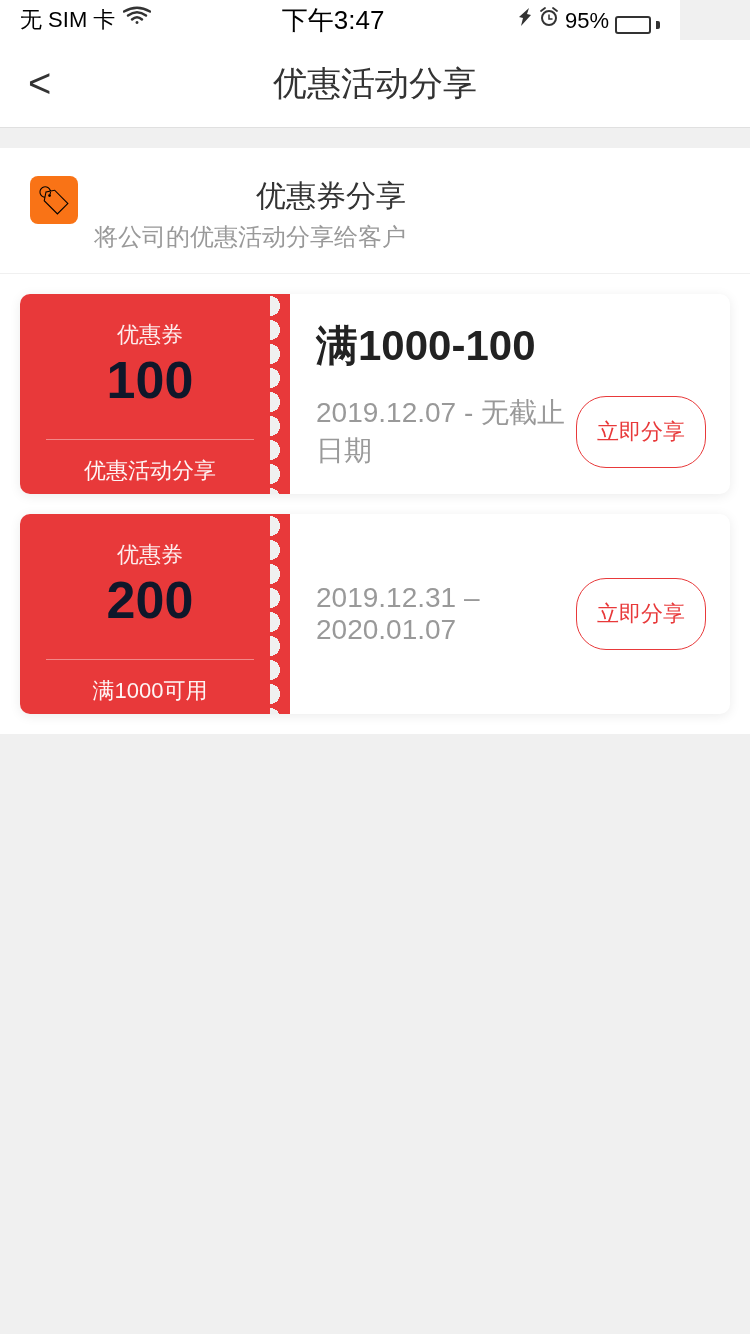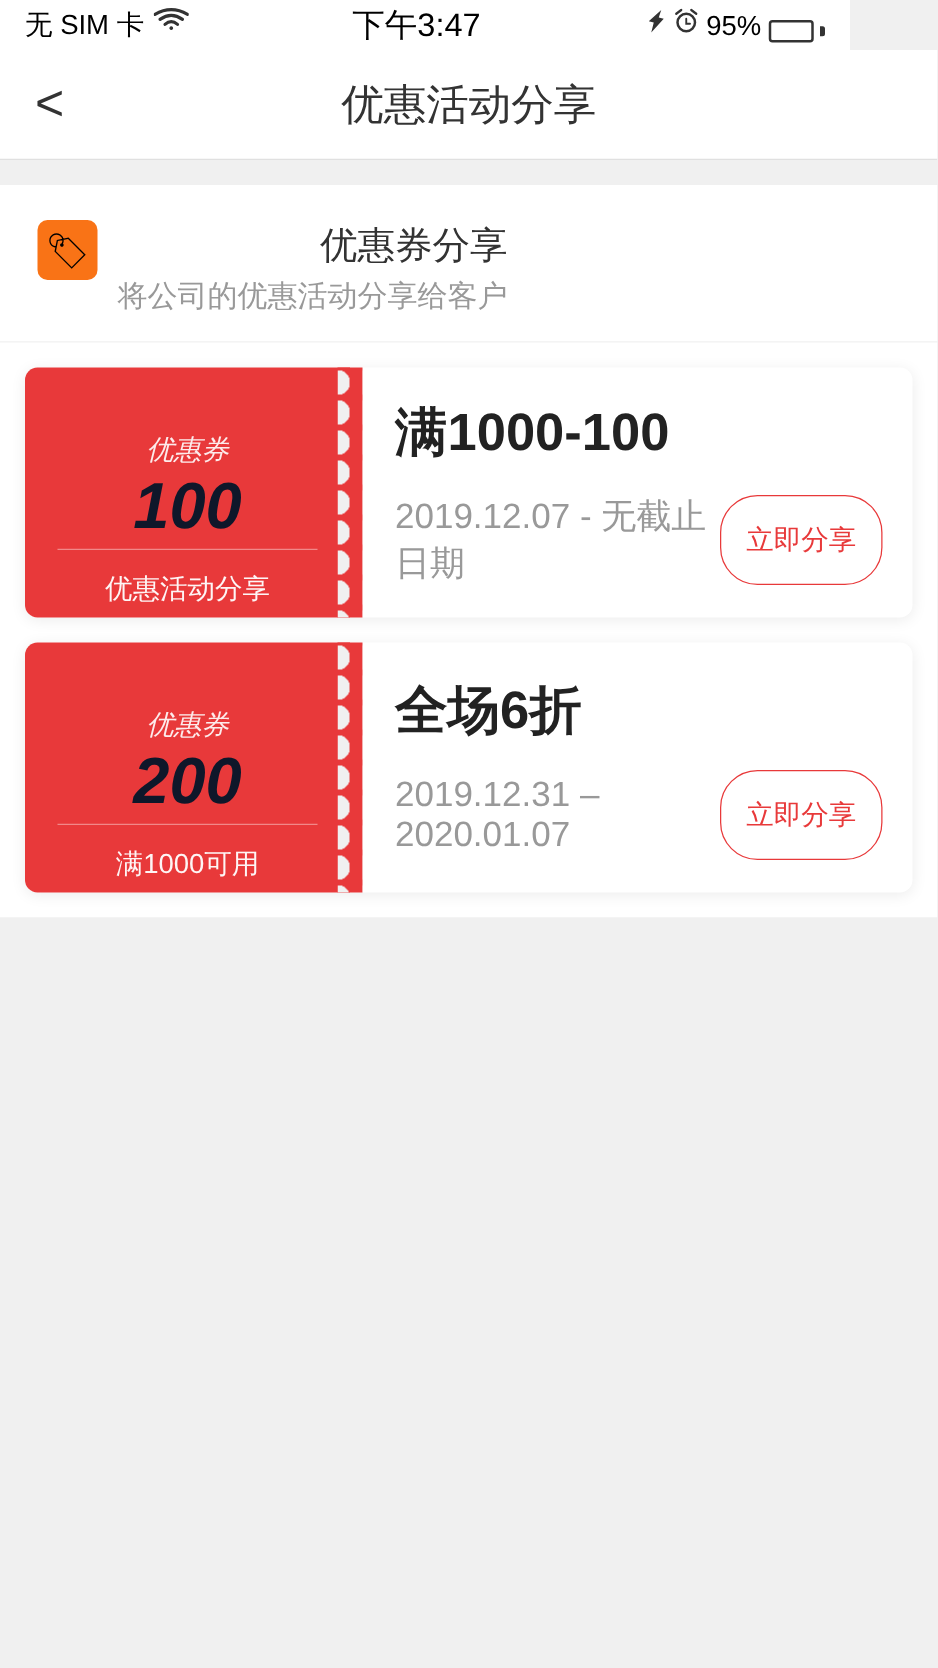--- a/index.html
+++ b/index.html
@@ -174,23 +174,22 @@
         radial-gradient(circle at 0 50%, #f0f0f0 10px, transparent 10px),
         radial-gradient(circle at 0 50%, #e8393a 0px, #e8393a 0px);
       background-size: 20px 24px;
       background-repeat: repeat-y;
     }
 
     .coupon-left-top {
       display: flex;
       flex-direction: column;
       align-items: center;
-      justify-content: flex-end;
+      justify-content: center;
       flex: 1;
-      font-style: italic;
     }
     .coupon-label {
       font-size: 22px;
       color: rgba(255,255,255,0.9);
       margin-bottom: 4px;
     }
     .coupon-amount {
       font-size: 52px;
       font-weight: 700;
       color: #0f172a;
@@ -329,21 +328,20 @@
   <div class="coupon-card">
     <div class="coupon-left">
       <div class="coupon-left-top">
         <span class="coupon-label">优惠券</span>
         <span class="coupon-amount">200</span>
       </div>
       <div class="coupon-divider"></div>
       <div class="coupon-condition">满1000可用</div>
     </div>
     <div class="coupon-right">
-      <div class="coupon-title">全场6折</div>
       <div class="coupon-bottom">
         <span class="coupon-date">2019.12.31 – 2020.01.07</span>
         <button class="share-btn">立即分享</button>
       </div>
     </div>
   </div>
 
 </div>
 
 <div class="bottom-fill"></div>

